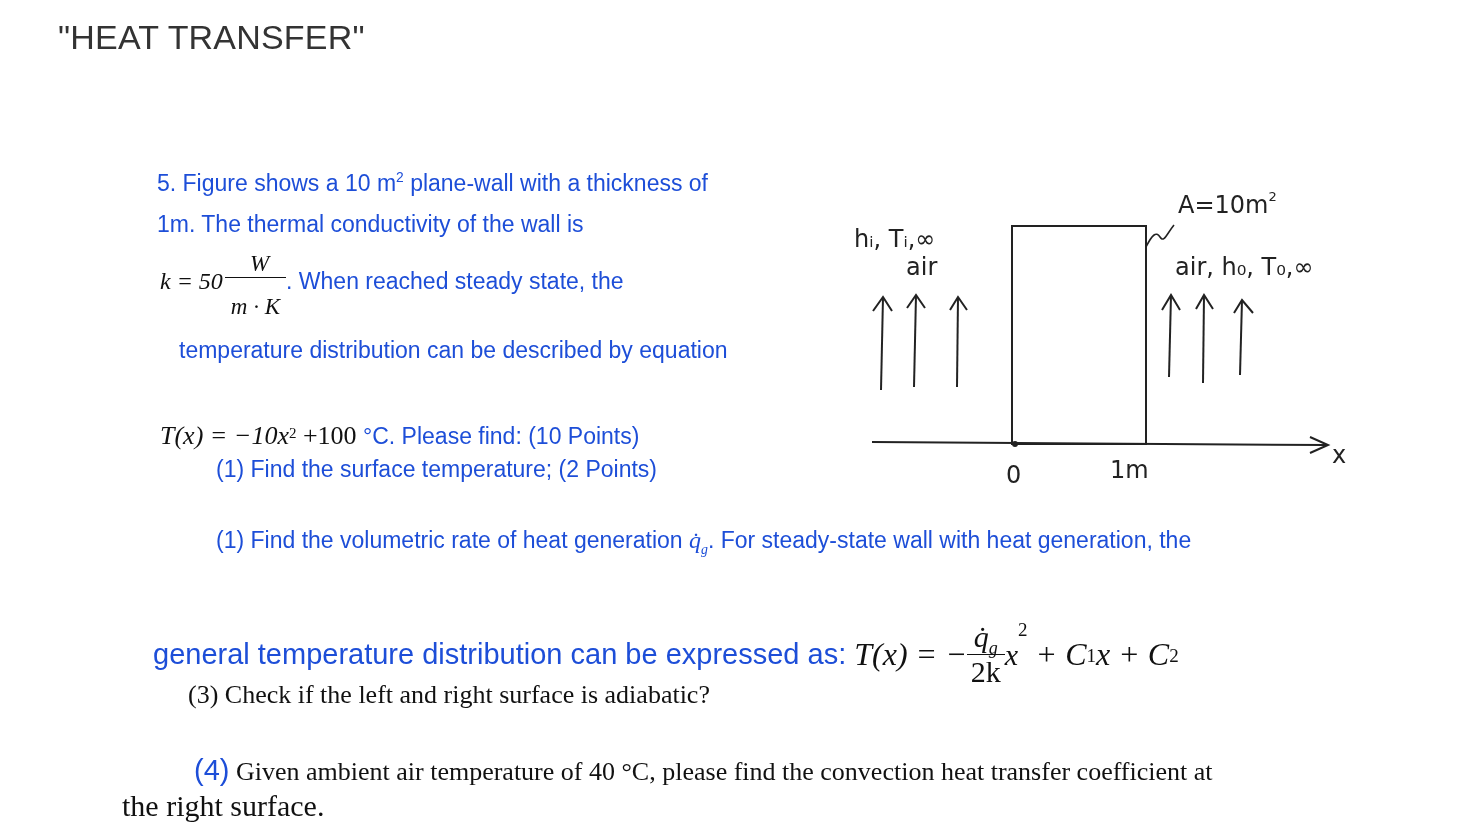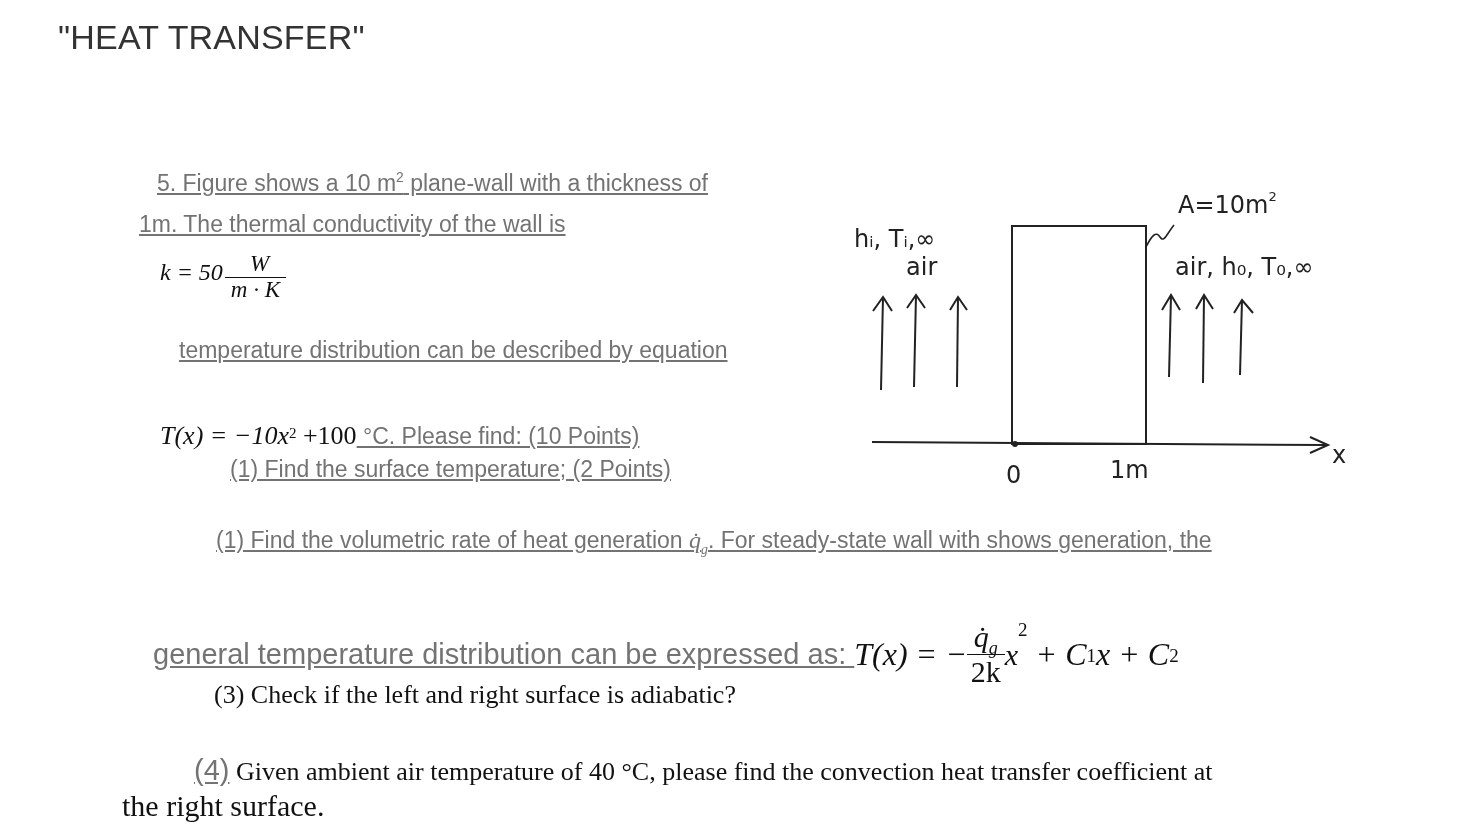--- a/index.html
+++ b/index.html
@@ -1,59 +1,59 @@
 <!DOCTYPE html>
 <html><head>
 <meta charset="utf-8">
 <style>
   html,body{margin:0;padding:0;background:#ffffff;}
   body{width:1464px;height:840px;position:relative;overflow:hidden;color:#111;}
   .abs{position:absolute;white-space:nowrap;}
   .title{left:58px;top:18px;font-family:"Liberation Sans",sans-serif;font-size:34px;color:#333;letter-spacing:0.2px;}
-  .sans{font-family:"Liberation Sans",sans-serif;font-size:23px;color:#737373;text-decoration:underline;}
+  .sans{font-family:"Liberation Sans",sans-serif;font-size:23px;color:#1d4ed8;}
   .serif{font-family:"Liberation Serif",serif;}
   .math{font-family:"Liberation Serif",serif;font-style:italic;}
   .frac{display:inline-block;vertical-align:middle;text-align:center;position:relative;}
   .frac .num{display:block;line-height:1;}
   .frac .den{display:block;line-height:1;border-top:1.5px solid #111;padding-top:2px;}
   sup.s{font-size:60%;vertical-align:super;line-height:0;}
   sub.s{font-size:60%;vertical-align:sub;line-height:0;}
   .diagram{left:840px;top:165px;width:560px;height:335px;}
   .hand{font-family:"DejaVu Sans",sans-serif;font-size:24px;fill:#222;}
 </style>
 </head>
 <body>
 
 <div class="abs title">"HEAT TRANSFER"</div>
 
 <div class="abs sans" style="left:157px;top:170px;"><span>5. Figure shows a 10 m</span><sup class="s">2</sup><span> plane-wall with a thickness of</span></div>
 
-<div class="abs sans" style="left:139px;top:211px;">1m. The thermal conductivity of the wall is</div>
+<div class="abs sans" style="left:157px;top:211px;">1m. The thermal conductivity of the wall is</div>
 
 <div class="abs" style="left:160px;top:252px;">
-  <span class="math" style="font-size:24px;font-style:normal;"><i>k = 50</i></span><span class="frac math" style="font-size:23px;margin-left:2px;"><span class="num" style="padding:0 6px 2px 14px;">W</span><span class="den" style="padding:0 6px 0 6px;">m · K</span></span>
+  <span class="math" style="font-size:24px;font-style:normal;"><i>k = 50</i></span><span class="frac math" style="font-size:23px;margin-left:2px;"><span class="num" style="padding:0 6px 2px 14px;">W</span><span class="den" style="padding:17px 6px 0 6px;">m · K</span></span><span class="sans">. When reached steady state, the</span>
 </div>
 
 <div class="abs sans" style="left:157px;top:337px;margin-left:22px;">temperature distribution can be described by equation</div>
 
 <div class="abs" style="left:160px;top:380px;margin-top:41px;">
   <span class="math" style="font-size:26px;">T(x) = −10x</span><sup class="s serif" style="font-size:15px;">2</sup><span class="serif" style="font-size:26px;"> +100</span><span class="sans"> °C. Please find:  (10 Points)</span>
 </div>
 
-<div class="abs sans" style="left:216px;top:456px;margin-left:14px;">(1) Find the surface temperature; (2 Points)</div>
+<div class="abs sans" style="left:216px;top:456px;">(1) Find the surface temperature; (2 Points)</div>
 
 <div class="abs sans" style="left:216px;top:527px;">
-  <span>(1) Find the volumetric rate of heat generation </span><span class="math" style="font-size:24px;">q̇</span><sub class="s math">g</sub><span>. For steady-state wall with shows generation, the</span>
+  <span>(1) Find the volumetric rate of heat generation </span><span class="math" style="font-size:24px;">q̇</span><sub class="s math">g</sub><span>. For steady-state wall with heat generation, the</span>
 </div>
 
 <div class="abs" style="left:153px;top:622px;">
   <span class="sans" style="font-size:29px;vertical-align:middle;">general temperature distribution can be expressed as: </span><span class="math" style="font-size:32px;vertical-align:middle;">T(x) = −</span><span class="frac math" style="font-size:30px;"><span class="num" style="padding:0 4px 2px;"><span>q̇</span><sub class="s">g</sub></span><span class="den" style="font-style:normal;padding:2px 4px 0;"><span>2k</span></span></span><span class="math" style="font-size:30px;vertical-align:middle;">x</span><sup class="s serif" style="font-size:19px;vertical-align:22px;">2</sup><span class="math" style="font-size:32px;vertical-align:middle;"> + C</span><sub class="s serif" style="font-size:19px;">1</sub><span class="math" style="font-size:32px;vertical-align:middle;">x + C</span><sub class="s serif" style="font-size:19px;">2</sub>
 </div>
 
-<div class="abs serif" style="left:214px;top:680px;font-size:26px;">(3) Check if the left and right surface is adiabatic?</div>
+<div class="abs serif" style="left:188px;top:680px;font-size:26px;">(3) Check if the left and right surface is adiabatic?</div>
 
 <div class="abs serif" style="left:194px;top:754px;font-size:26px;"><span class="sans" style="font-size:29px;">(4)</span><span> Given ambient air temperature of 40 °C, please find the convection heat transfer coefficient at</span></div>
 <div class="abs serif" style="left:122px;top:789px;font-size:30px;">the right surface.</div>
 
 <div class="abs diagram">
   <svg width="560" height="335" viewBox="0 0 560 335">
 
     <rect x="172" y="61" width="134" height="218" fill="none" stroke="#222" stroke-width="2"></rect>
 
     <line x1="32" y1="277" x2="486" y2="280" stroke="#222" stroke-width="2"></line>

